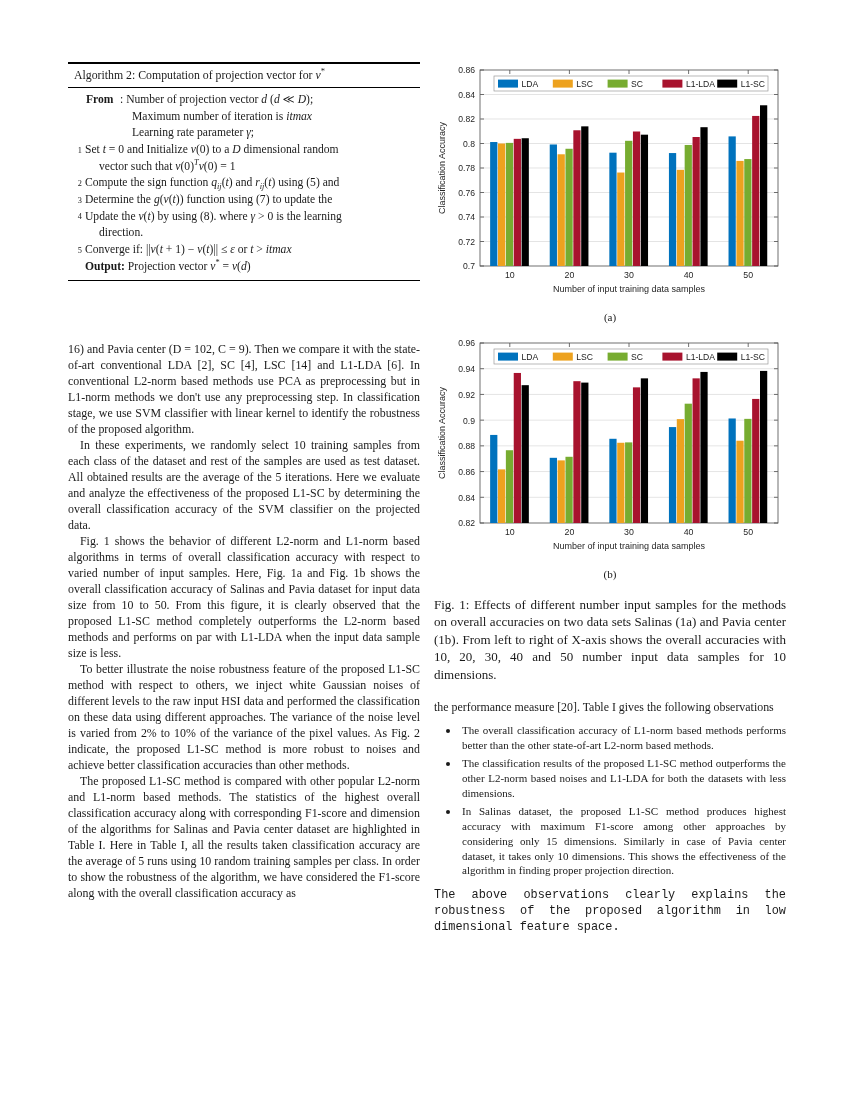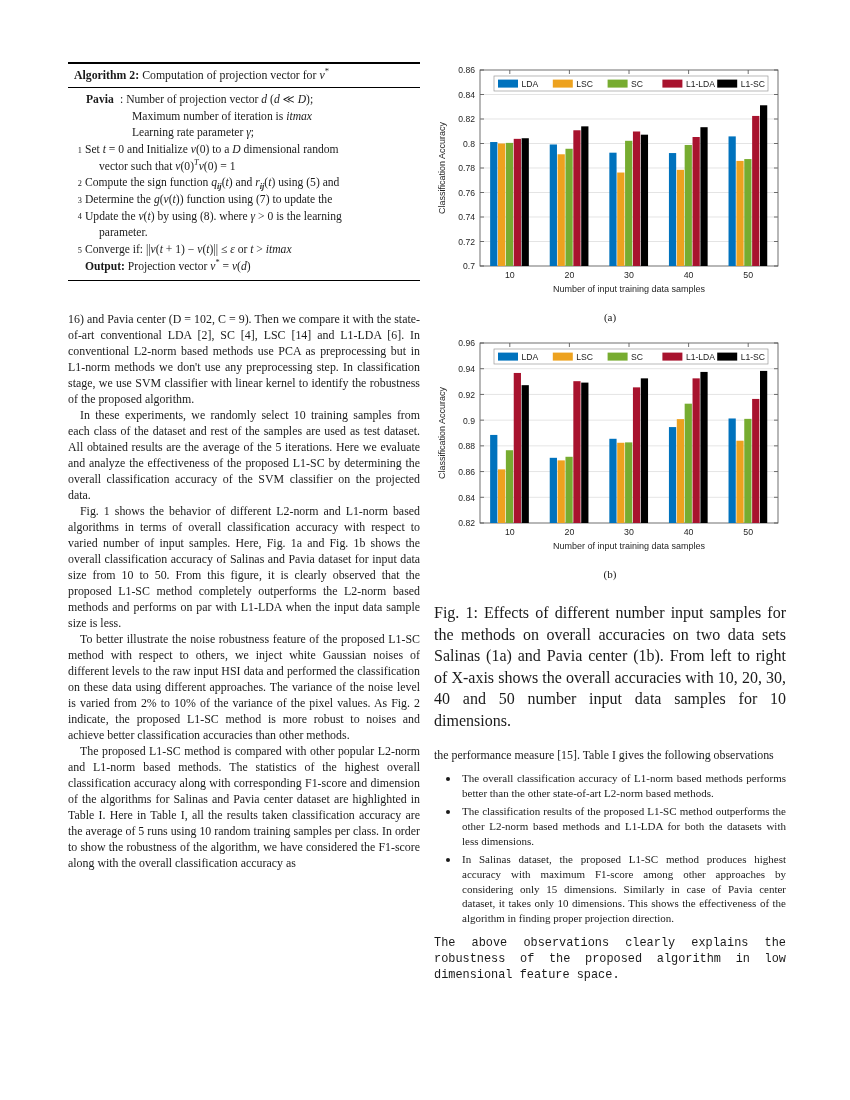--- a/index.html
+++ b/index.html
@@ -24,38 +24,38 @@
     border-bottom: 1.6px solid #000;
     padding: 0;
     font-size: 11.6px;
     line-height: 1.44;
   }
   .algo-title {
     border-bottom: 1.1px solid #000;
     padding: 3px 2px 3.5px 6px;
     font-size: 11.8px;
   }
-  .algo-title b { font-weight: bold; }
+  .algo-title b { font-weight: normal; }
   .algo-body { padding: 3.5px 4px 4px 6px; }
   .algo-row { display:flex; align-items:flex-start; }
   .algo-num {
     width: 11px; flex:0 0 11px; text-align:right;
     font-size: 8.3px; padding-top: 2.6px; padding-right:3px;
     font-family: "Liberation Serif", serif;
   }
   .algo-txt { flex:1; }
   .algo-input-line { display:flex; }
   .algo-input-label { width:46px; flex:0 0 46px; font-weight:bold; padding-left:12px;}
   .algo-input-body { flex:1; }
   .indent { padding-left: 14px; display:block; }
   .indent2 { padding-left: 12px; display:block; }
 
   i, .mi { font-family:"Liberation Serif", serif; font-style:italic; }
   sup { font-size:0.72em; vertical-align: super; line-height:0; }
-  sub { font-size:0.72em; vertical-align: sub; line-height:0;font-weight:bold; }
+  sub { font-size:0.72em; vertical-align: sub; line-height:0; }
 
   
   p.body {
     margin: 0 0 0 0;
     font-size: 11.9px;
     line-height: 1.345;
     text-align: justify;
     text-justify: inter-word;
     hyphens: none;
   }
@@ -63,24 +63,24 @@
   .para-block { margin-top: 10px; }
 
   
   .figure { width:352px; }
   .chart-wrap { position: relative; width: 352px; }
   .subcap { text-align:center; font-size:11px; margin-top:1px; }
 
   .chart-svg { display:block; }
 
   figcaption.figcap {
-    font-size: 16px;
+    font-size: 13px;
     line-height: 1.345;
     text-align: justify;
-    margin-top: 22px;
+    margin-top: 16px;
   }
 
   
   ul.obs { margin: 7px 0 0 0; padding-left: 26px; }
   ul.obs li {
     font-size: 11px; line-height:1.345; text-align: justify;
     margin-bottom: 2.5px;
     padding-left: 2px;
   }
   ul.obs li::marker { font-size: 12px; }
@@ -95,21 +95,21 @@
     <div class="algo">
       <div class="algo-title">
         <b>Algorithm 2:</b>
         <span>
           Computation of projection vector for <i>v</i><sup>*</sup>
         </span>
       </div>
       <div class="algo-body">
 
         <div class="algo-input-line">
-          <span class="algo-input-label">Pavia</span>
+          <span class="algo-input-label">From</span>
           <span class="algo-input-body">
             <span>:&nbsp;</span>Number of projection vector <i>d</i> (<i>d</i> ≪ <i>D</i>);
             <span class="indent2">Maximum number of iteration is <i>itmax</i></span>
             <span class="indent2">Learning rate parameter <i>γ</i>;</span>
           </span>
         </div>
 
         <div class="algo-row">
           <span class="algo-num">1</span>
           <span class="algo-txt">
@@ -129,21 +129,21 @@
           <span class="algo-num">3</span>
           <span class="algo-txt">
             Determine the <i>g</i>(<i>v</i>(<i>t</i>)) function using (7) to update the
           </span>
         </div>
 
         <div class="algo-row">
           <span class="algo-num">4</span>
           <span class="algo-txt">
             Update the <i>v</i>(<i>t</i>) by using (8). where <i>γ</i> &gt; 0 is the learning
-            <span class="indent">parameter.</span>
+            <span class="indent">direction.</span>
           </span>
         </div>
 
         <div class="algo-row">
           <span class="algo-num">5</span>
           <span class="algo-txt">
             Converge if: ||<i>v</i>(<i>t</i> + 1) − <i>v</i>(<i>t</i>)|| ≤ <i>ε</i> or <i>t</i> &gt; <i>itmax</i>
           </span>
         </div>
 
@@ -151,21 +151,21 @@
           <span class="algo-num"></span>
           <span class="algo-txt">
             <b>Output:</b>
             Projection vector <i>v</i><sup>*</sup> = <i>v</i>(<i>d</i>)
           </span>
         </div>
 
       </div>
     </div>
 
-    <div class="para-block" style="margin-top:30px;">
+    <div class="para-block" style="margin-top:60px;">
       <p class="body">16) and Pavia center (D = 102, C = 9). Then we compare it with the state-of-art conventional LDA [2], SC [4], LSC [14] and L1-LDA [6]. In conventional L2-norm based methods use PCA as preprocessing but in L1-norm methods we don't use any preprocessing step. In classification stage, we use SVM classifier with linear kernel to identify the robustness of the proposed algorithm.</p>
       <p class="body">In these experiments, we randomly select 10 training samples from each class of the dataset and rest of the samples are used as test dataset. All obtained results are the average of the 5 iterations. Here we evaluate and analyze the effectiveness of the proposed L1-SC by determining the overall classification accuracy of the SVM classifier on the projected data.</p>
       <p class="body">Fig. 1 shows the behavior of different L2-norm and L1-norm based algorithms in terms of overall classification accuracy with respect to varied number of input samples. Here, Fig. 1a and Fig. 1b shows the overall classification accuracy of Salinas and Pavia dataset for input data size from 10 to 50. From this figure, it is clearly observed that the proposed L1-SC method completely outperforms the L2-norm based methods and performs on par with L1-LDA when the input data sample size is less.</p>
       <p class="body">To better illustrate the noise robustness feature of the proposed L1-SC method with respect to others, we inject white Gaussian noises of different levels to the raw input HSI data and performed the classification on these data using different approaches. The variance of the noise level is varied from 2% to 10% of the variance of the pixel values. As Fig. 2 indicate, the proposed L1-SC method is more robust to noises and achieve better classification accuracies than other methods.</p>
       <p class="body">The proposed L1-SC method is compared with other popular L2-norm and L1-norm based methods. The statistics of the highest overall classification accuracy along with corresponding F1-score and dimension of the algorithms for Salinas and Pavia center dataset are highlighted in Table I. Here in Table I, all the results taken classification accuracy are the average of 5 runs using 10 random training samples per class. In order to show the robustness of the algorithm, we have considered the F1-score along with the overall classification accuracy as</p>
     </div>
   </div>
 
   <div class="col-right">
 
@@ -351,23 +351,23 @@
             <rect x="283.2" y="17.6" width="20" height="8" fill="#000000" stroke="none"></rect>
             <text x="306.7" y="25" text-anchor="start" font-family="&quot;Liberation Sans&quot;, sans-serif" font-size="8.6" fill="#1a1a1a">L1-SC</text>
           </svg>
         <div class="subcap">(b)</div>
       </div>
 
       <figcaption class="figcap">Fig. 1: Effects of different number input samples for the methods on overall accuracies on two data sets Salinas (1a) and Pavia center (1b). From left to right of X-axis shows the overall accuracies with 10, 20, 30, 40 and 50 number input data samples for 10 dimensions.</figcaption>
     </figure>
 
     <div style="margin-top:16px;">
-      <p class="body">the performance measure [15]. Table I gives the following observations</p>
+      <p class="body">the performance measure [20]. Table I gives the following observations</p>
       <ul class="obs">
         <li>The overall classification accuracy of L1-norm based methods performs better than the other state-of-art L2-norm based methods.</li>
-        <li>The classification results of the proposed L1-SC method outperforms the other L2-norm based methods and L1-LDA for both the datasets with less dimensions.</li>
+        <li>The classification results of the proposed L1-SC method outperforms the other L2-norm based noises and L1-LDA for both the datasets with less dimensions.</li>
         <li>In Salinas dataset, the proposed L1-SC method produces highest accuracy with maximum F1-score among other approaches by considering only 15 dimensions. Similarly in case of Pavia center dataset, it takes only 10 dimensions. This shows the effectiveness of the algorithm in finding proper projection direction.</li>
       </ul>
       <p class="body" style="margin-top:9px;font-family:Liberation Mono, monospace;">The above observations clearly explains the robustness of the proposed algorithm in low dimensional feature space.</p>
     </div>
   </div>
 
 </div>
 
 </body></html>

